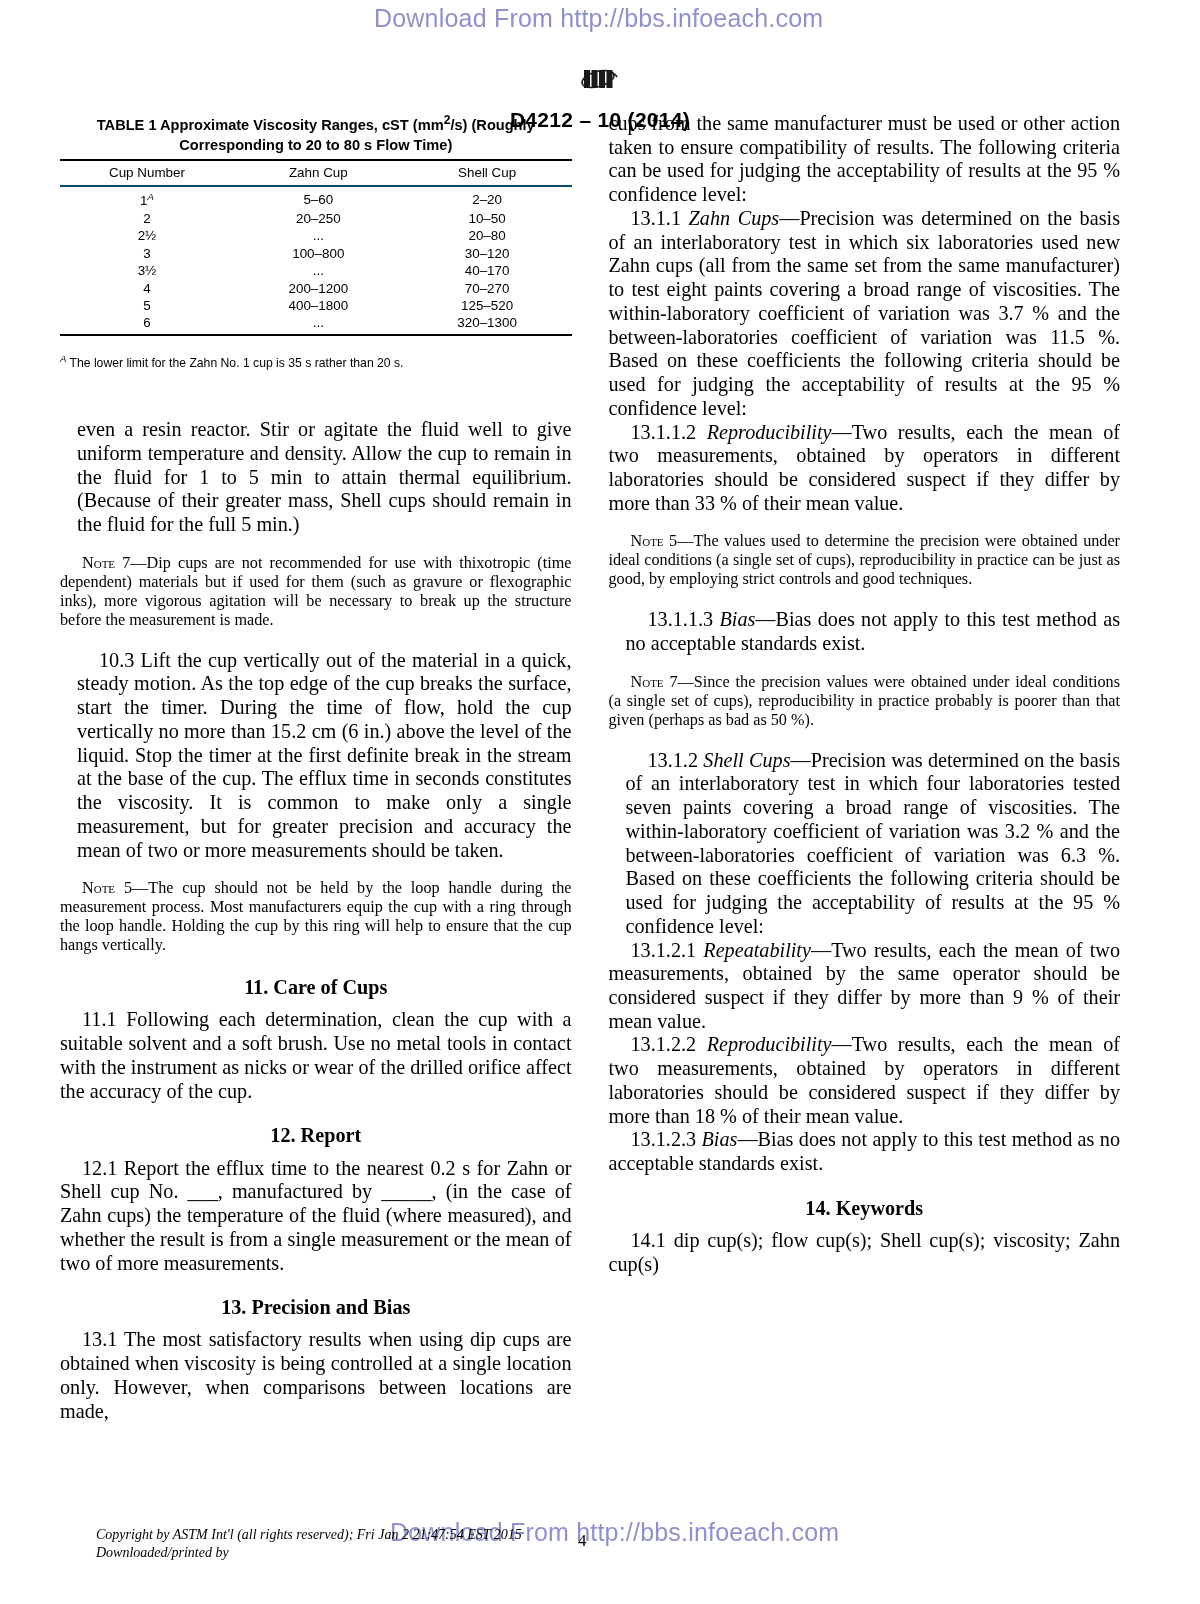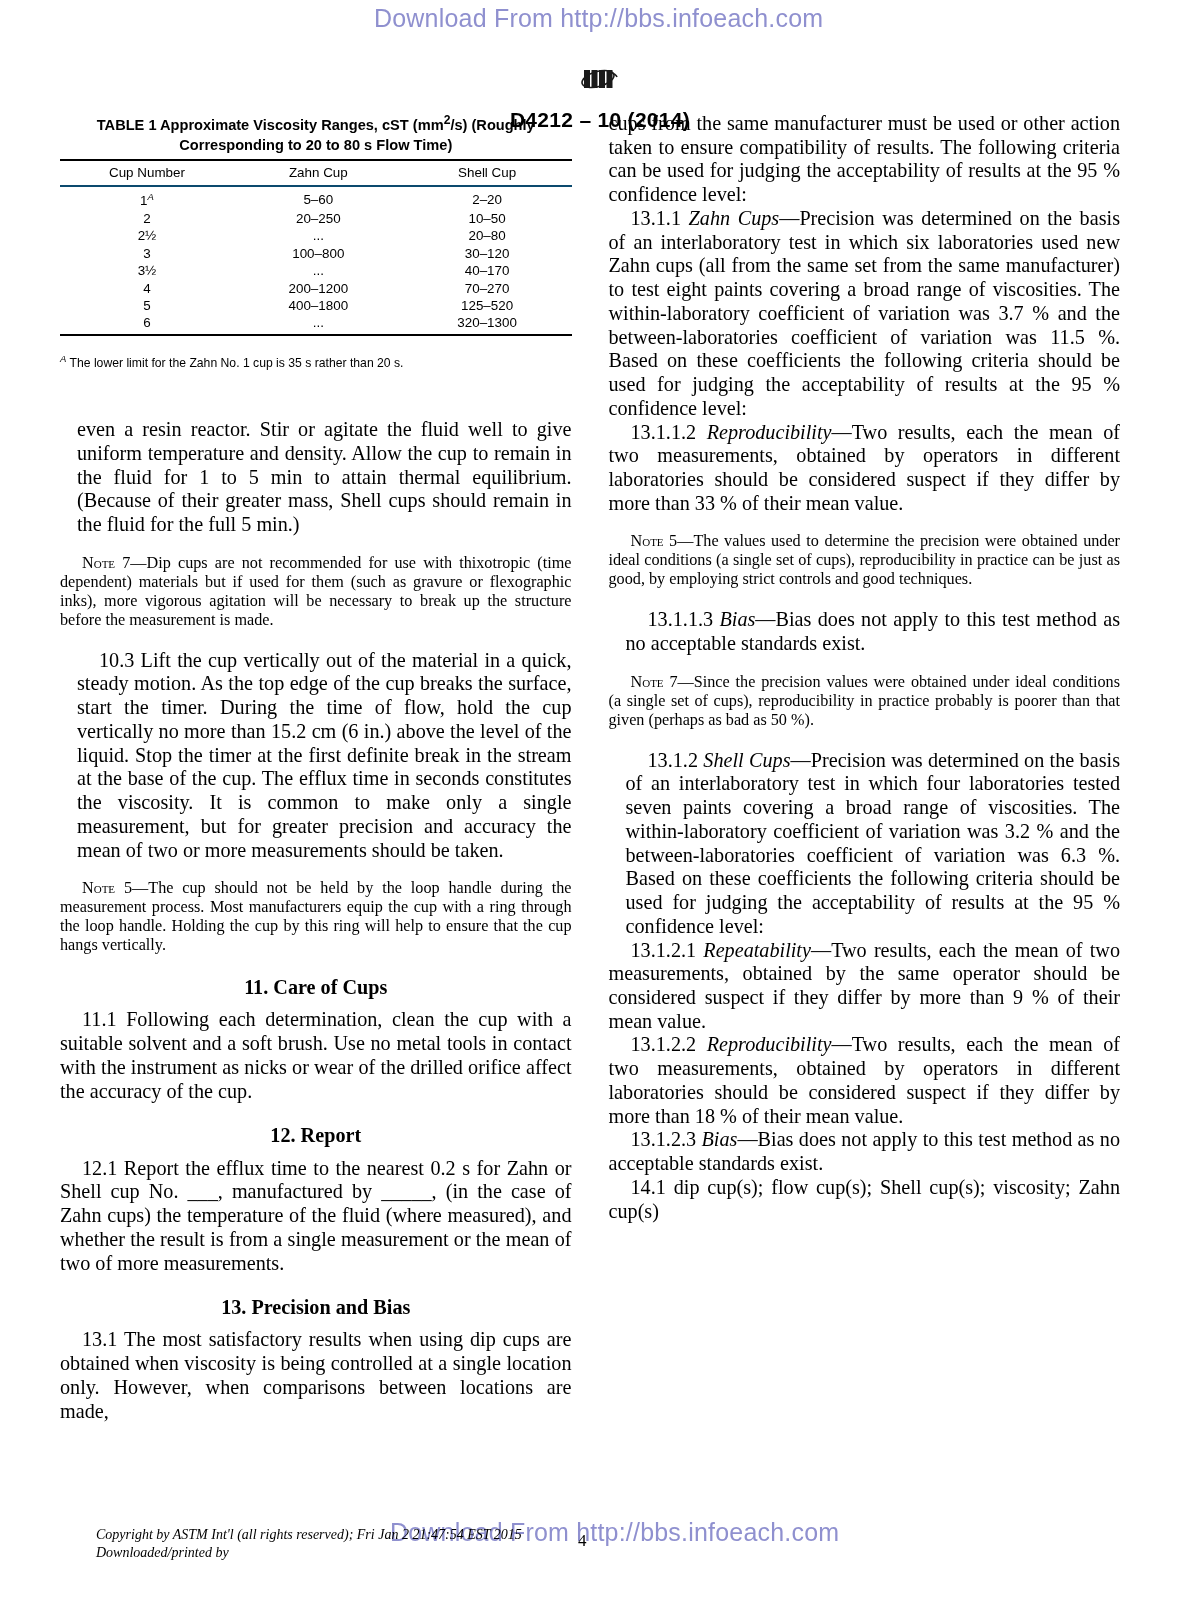--- a/index.html
+++ b/index.html
@@ -269,20 +269,21 @@
     <p class="note"><span class="note-label">Note 7</span><span>—Since the precision values were obtained under ideal conditions (a single set of cups), reproducibility in practice probably is poorer than that given (perhaps as bad as 50 %).</span></p>
 
     <p class="body indent gap-before"><span>13.1.2 </span><i>Shell Cups</i><span>—Precision was determined on the basis of an interlaboratory test in which four laboratories tested seven paints covering a broad range of viscosities. The within-laboratory coefficient of variation was 3.2 % and the between-laboratories coefficient of variation was 6.3 %. Based on these coefficients the following criteria should be used for judging the acceptability of results at the 95 % confidence level:</span></p>
 
     <p class="body indent"><span>13.1.2.1 </span><i>Repeatability</i><span>—Two results, each the mean of two measurements, obtained by the same operator should be considered suspect if they differ by more than 9 % of their mean value.</span></p>
 
     <p class="body indent"><span>13.1.2.2 </span><i>Reproducibility</i><span>—Two results, each the mean of two measurements, obtained by operators in different laboratories should be considered suspect if they differ by more than 18 % of their mean value.</span></p>
 
     <p class="body indent"><span>13.1.2.3 </span><i>Bias</i><span>—Bias does not apply to this test method as no acceptable standards exist.</span></p>
 
+    <h2 class="section">14. Keywords</h2>
     <p class="body indent">14.1 dip cup(s); flow cup(s); Shell cup(s); viscosity; Zahn cup(s)</p>
   </div>
 </div>
 
 <div class="footer">
   <div>Copyright by ASTM Int'l (all rights reserved); Fri Jan  2 21:47:54 EST 2015</div>
   <div>Downloaded/printed by</div>
 </div>
 <div class="page-number">4</div>
 

